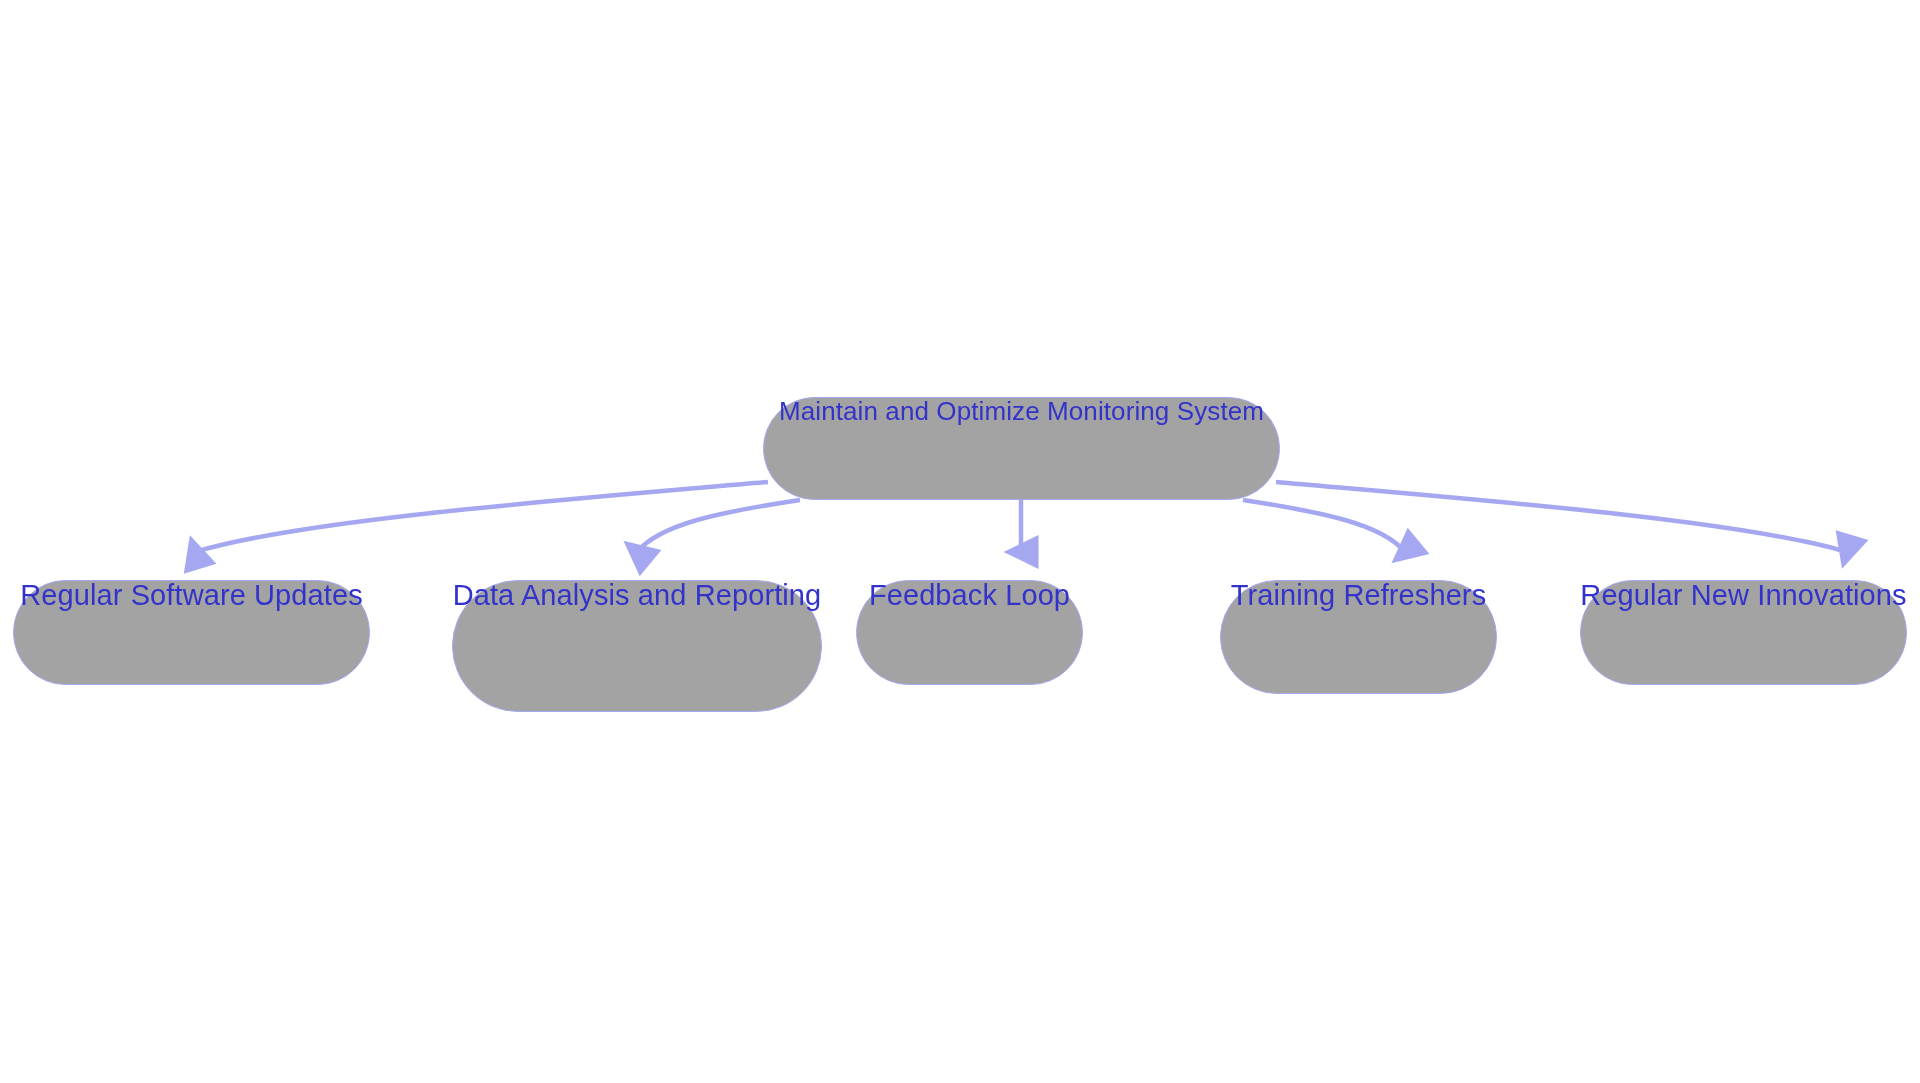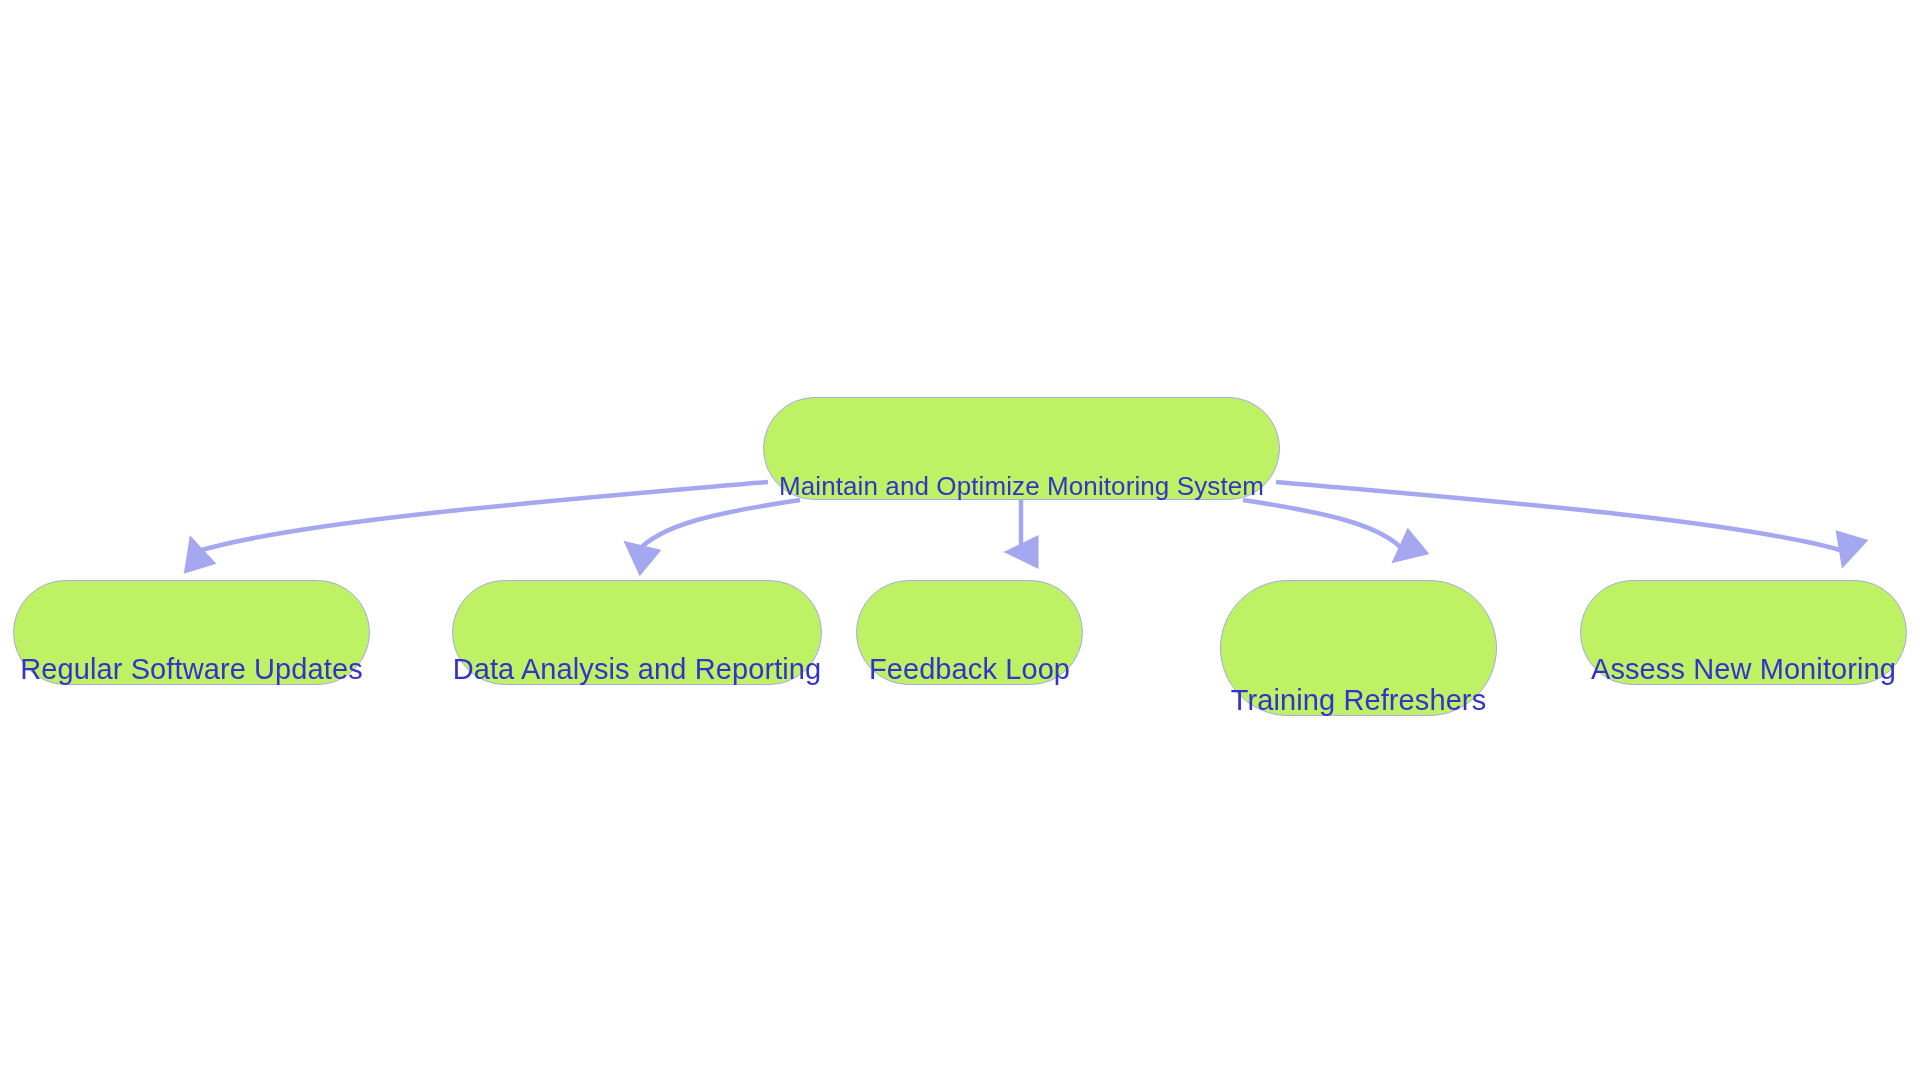--- a/index.html
+++ b/index.html
@@ -24,23 +24,23 @@
     position: absolute;
     left: 0;
     top: 0;
     width: 1920px;
     height: 1083px;
   }
   .node {
     position: absolute;
     box-sizing: border-box;
     display: flex;
-    align-items: flex-end;
+    align-items: flex-start;
     justify-content: center;
-    background: #bef264;
+    background: #a3a3a3;
     border: 1.6px solid #a5a8f0;
     border-radius: 9999px;
     color: #3333cc;
     white-space: nowrap;
     z-index: 2;
   }
   .node-label {
     font-size: 29px;
     font-weight: 400;
     letter-spacing: 0.1px;
@@ -76,29 +76,29 @@
   </svg>
 
   <div class="node node-root" style="left:763px; top:397px; width:517px; height:103px;">
     <span class="node-label">Maintain and Optimize Monitoring System</span>
   </div>
 
   <div class="node node-child" style="left:13px; top:580px; width:357px; height:105px;">
     <span class="node-label">Regular Software Updates</span>
   </div>
 
-  <div class="node node-child" style="left:452px; top:580px; width:370px; height:105px;">
+  <div class="node node-child" style="left:452px; top:580px; width:370px; height:132px;">
     <span class="node-label">Data Analysis and Reporting</span>
   </div>
 
   <div class="node node-child" style="left:856px; top:580px; width:227px; height:105px;">
     <span class="node-label">Feedback Loop</span>
   </div>
 
-  <div class="node node-child" style="left:1220px; top:580px; width:277px; height:136px;">
+  <div class="node node-child" style="left:1220px; top:580px; width:277px; height:114px;">
     <span class="node-label">Training Refreshers</span>
   </div>
 
   <div class="node node-child" style="left:1580px; top:580px; width:327px; height:105px;">
-    <span class="node-label">Assess New Monitoring</span>
+    <span class="node-label">Regular New Innovations</span>
   </div>
 
 </div>
 
 </body></html>

